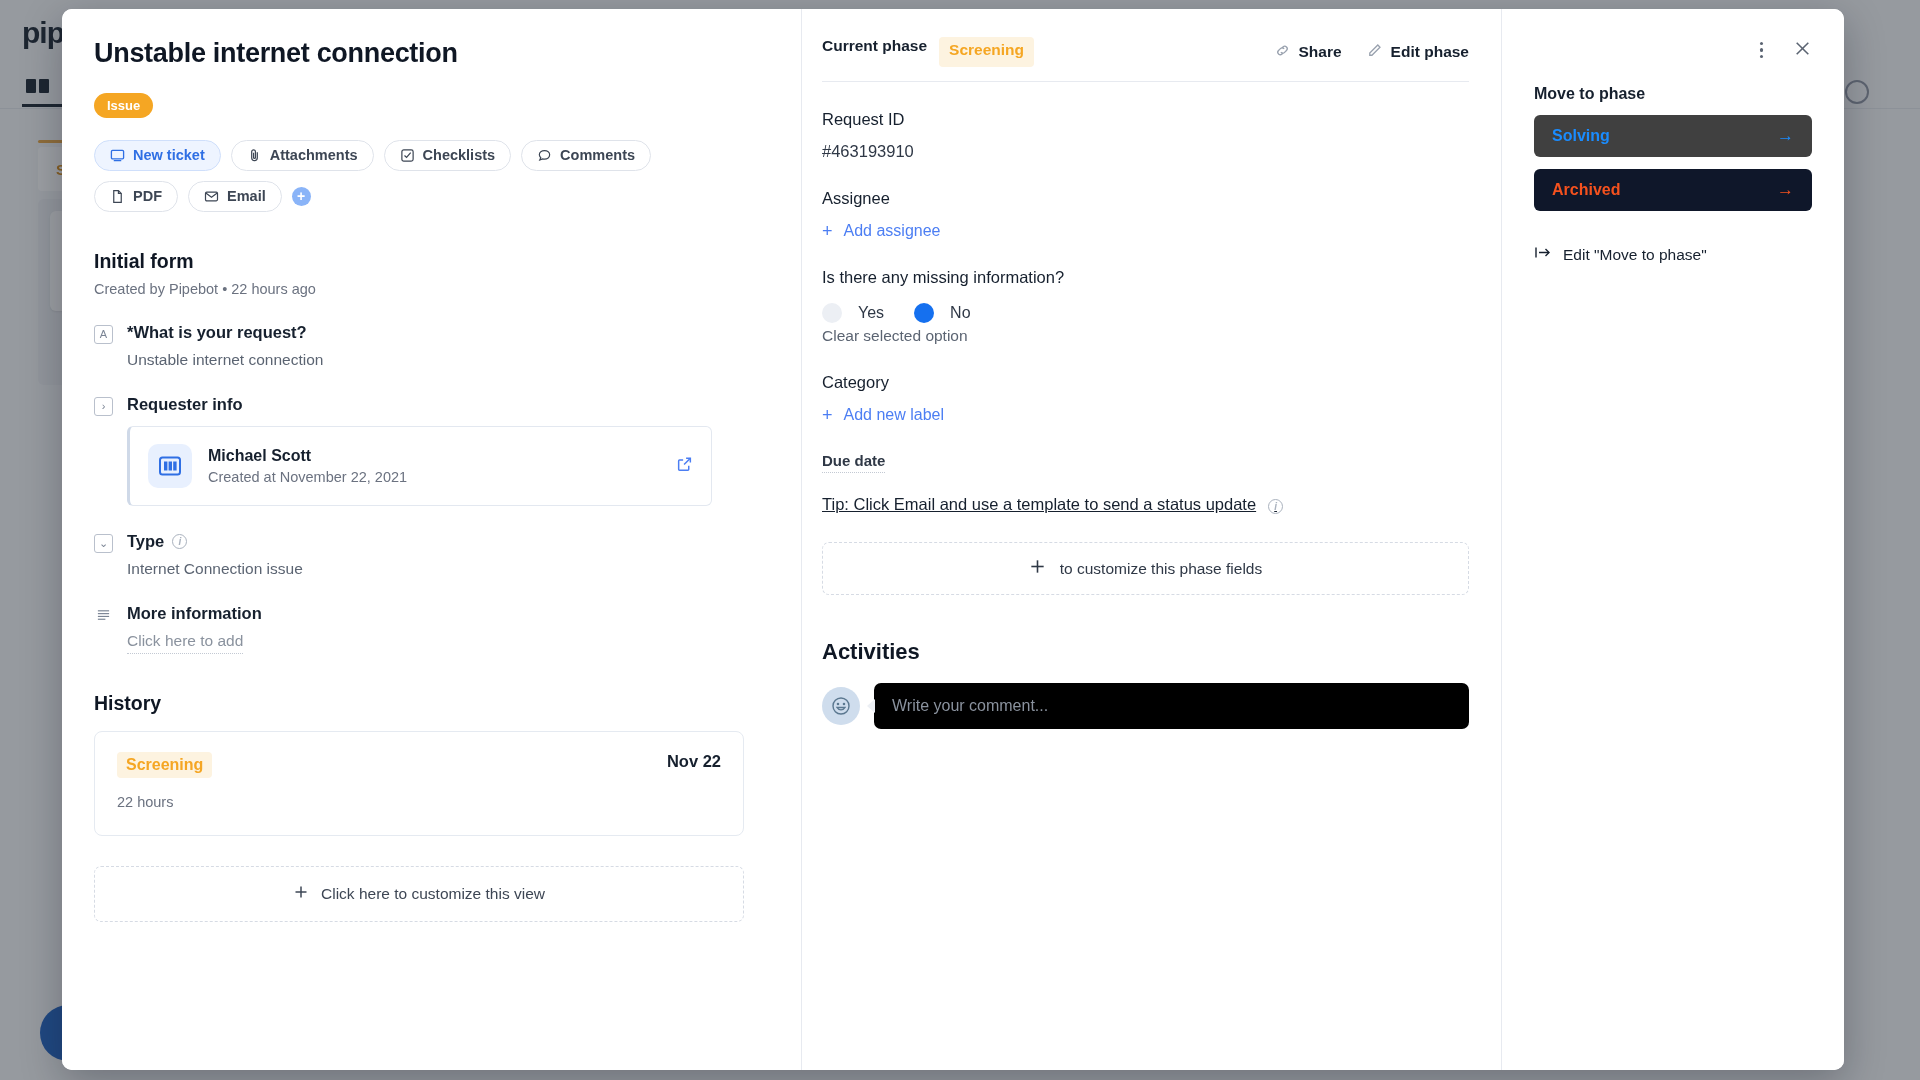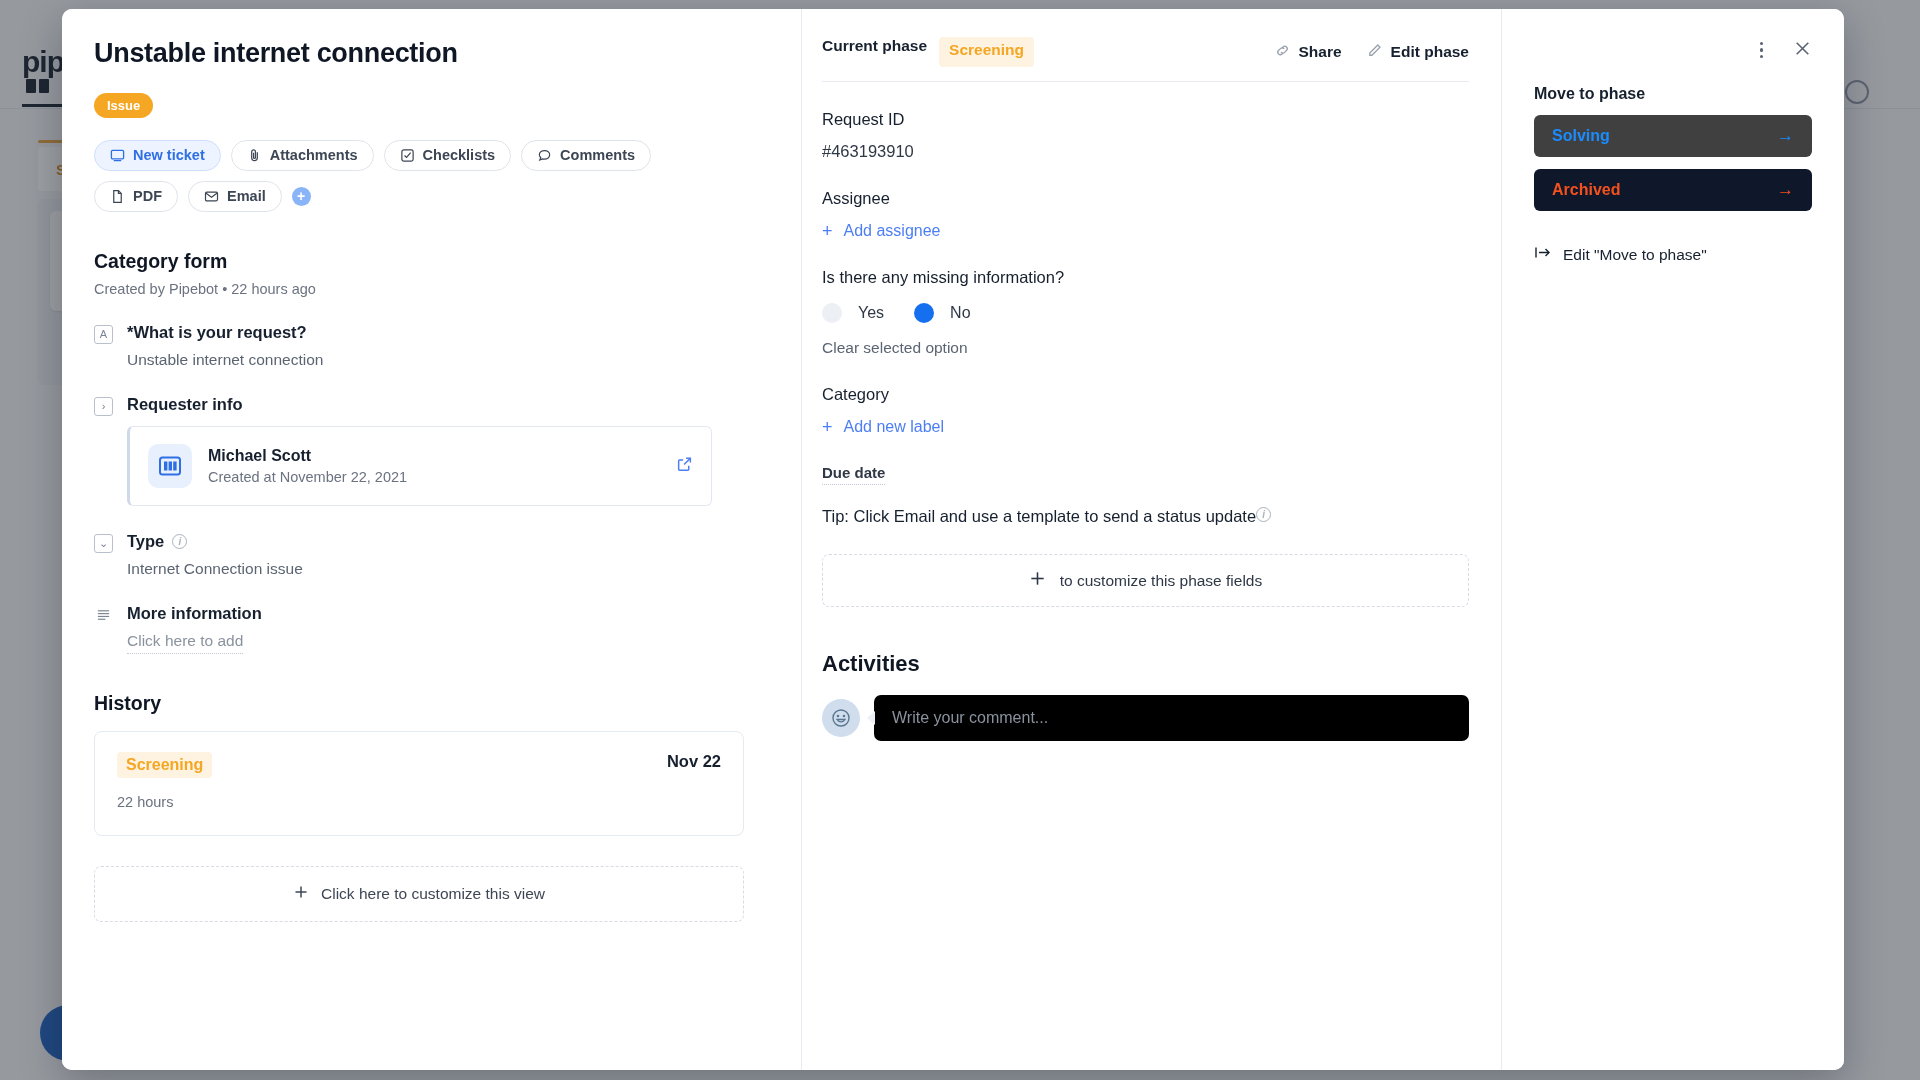--- a/index.html
+++ b/index.html
@@ -13,21 +13,20 @@
   
   #backdrop {
     position: absolute; inset: 0;
     background: #f4f5f8;
     z-index: 0;
   }
   #bg-logo {
     position: absolute; left: 22px; top: 16px;
     font-size: 30px; font-weight: 700; color: #16202e;
     letter-spacing: -1px;
-    margin-top: 29px;
   }
   #bg-tabs {
     position: absolute; left: 26px; top: 75px;
     display: flex; align-items: center; gap: 10px;
   }
   .bg-tab-icon {
     width: 26px; height: 18px; display: flex; gap: 3px; align-items: flex-end;
   }
   .bg-tab-icon i { display: block; background: #16202e; width: 10px; height: 14px; border-radius: 1px; }
   .bg-tab-underline {
@@ -194,22 +193,22 @@
     display: inline-block; font-size: 15px; color: #2f3846; font-weight: 600;
     border-bottom: 1.6px dotted #c3c9d3; padding-bottom: 3px;
   }
   #radio-row { display: flex; align-items: center; gap: 16px; margin-top: 16px; }
   .radio { width: 20px; height: 20px; border-radius: 50%; background: #eceff4; }
   .radio.on { background: #fff; border: 0; position: relative; }
   .radio.on::after {
     content: ""; position: absolute; inset: 0; border-radius: 50%; background: #1570ef;
   }
   .radio-lbl { font-size: 16px; color: #2f3846; margin-right: 14px; }
-  #clear-opt { font-size: 15.5px; color: #5b6472; margin-top: 16px; }
-  #tip-row { display: flex; align-items: flex-start; margin-top: 22px; font-size: 16.5px; color: #16202e; }
+  #clear-opt { font-size: 15.5px; color: #5b6472; margin-top: 4px; }
+  #tip-row { display: flex; align-items: flex-end; gap: 12px; margin-top: 22px; font-size: 16.5px; color: #16202e; text-decoration: underline; }
   #phase-fields-btn {
     margin-top: 28px; height: 53px; border: 1px dashed #d6dbe4; border-radius: 7px;
     display: flex; align-items: center; justify-content: center; gap: 14px;
     font-size: 15.5px; color: #2f3846;
   }
   #activities-h { font-size: 22px; font-weight: 700; color: #0f1724; margin-top: 44px; }
   #comment-row { margin-top: 18px; display: flex; align-items: center; gap: 14px; }
   #comment-avatar {
     width: 38px; height: 38px; flex: 0 0 38px; border-radius: 50%; background: #cfdded;
     display: flex; align-items: center; justify-content: center;
@@ -326,21 +325,21 @@
           <svg width="15" height="15" viewBox="0 0 16 16" fill="none" stroke="#3d4654" stroke-width="1.3">
             <rect x="1.6" y="3.4" width="12.8" height="9.2" rx="1.3"></rect>
               <polyline points="1.9,4.2 8,8.8 14.1,4.2"></polyline>
           </svg>
         </span>
         <span>Email</span>
       </div>
       <div id="chip-add">+</div>
     </div>
 
-    <div class="section-h">Category form</div>
+    <div class="section-h">Initial form</div>
     <div id="form-meta">Created by Pipebot • 22 hours ago</div>
 
     
     <div class="field">
       <span class="fi">A</span>
       <div class="field-body">
         <div class="field-label">*What is your request?</div>
         <div class="field-value">Unstable internet connection</div>
       </div>
     </div>

